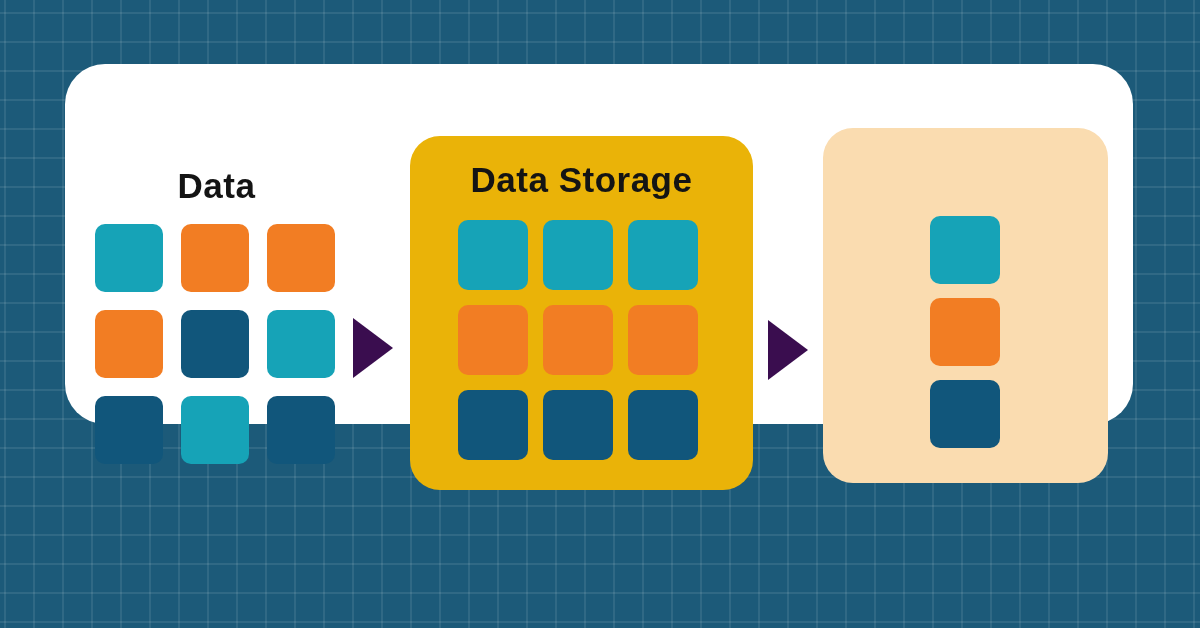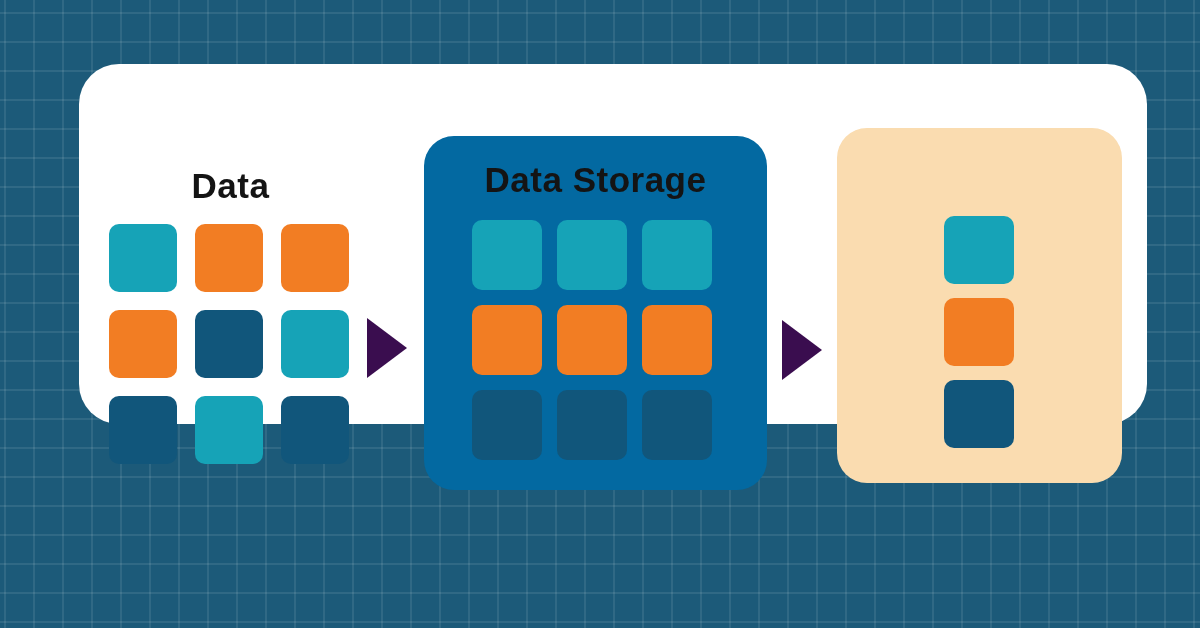--- a/index.html
+++ b/index.html
@@ -24,21 +24,20 @@
   }
 
   .card {
     position: absolute;
     left: 65px;
     top: 64px;
     width: 1068px;
     height: 360px;
     background: #FFFFFF;
     border-radius: 40px;
-    margin-left: 14px;
   }
 
   .title {
     position: absolute;
     color: #141414;
     font-size: 35px;
     font-weight: 700;
     letter-spacing: 0.5px;
     text-align: center;
     white-space: nowrap;
@@ -134,21 +133,21 @@
           <div class="sq" style="background: rgb(17, 86, 123);"></div>
           <div class="sq" style="background: rgb(22, 163, 183);"></div>
           <div class="sq" style="background: rgb(17, 86, 123);"></div>
           <div class="sq" style="background: rgb(22, 163, 183);"></div>
           <div class="sq" style="background: rgb(17, 86, 123);"></div>
         </div>
     </section>
 
     <div class="arrow arrow-1" style="border-left-color: rgb(58, 13, 79);"></div>
 
-    <section class="panel panel-storage" style="background: #0369a1;">
+    <section class="panel panel-storage" style="background: #eab308;">
       <h2 class="title" style="color: rgb(20, 20, 20);">Data Storage</h2>
       <div class="grid grid-storage">
           <div class="sq" style="background: rgb(22, 163, 183);"></div>
           <div class="sq" style="background: rgb(22, 163, 183);"></div>
           <div class="sq" style="background: rgb(22, 163, 183);"></div>
           <div class="sq" style="background: rgb(242, 125, 35);"></div>
           <div class="sq" style="background: rgb(242, 125, 35);"></div>
           <div class="sq" style="background: rgb(242, 125, 35);"></div>
           <div class="sq" style="background: rgb(17, 86, 123);"></div>
           <div class="sq" style="background: rgb(17, 86, 123);"></div>

